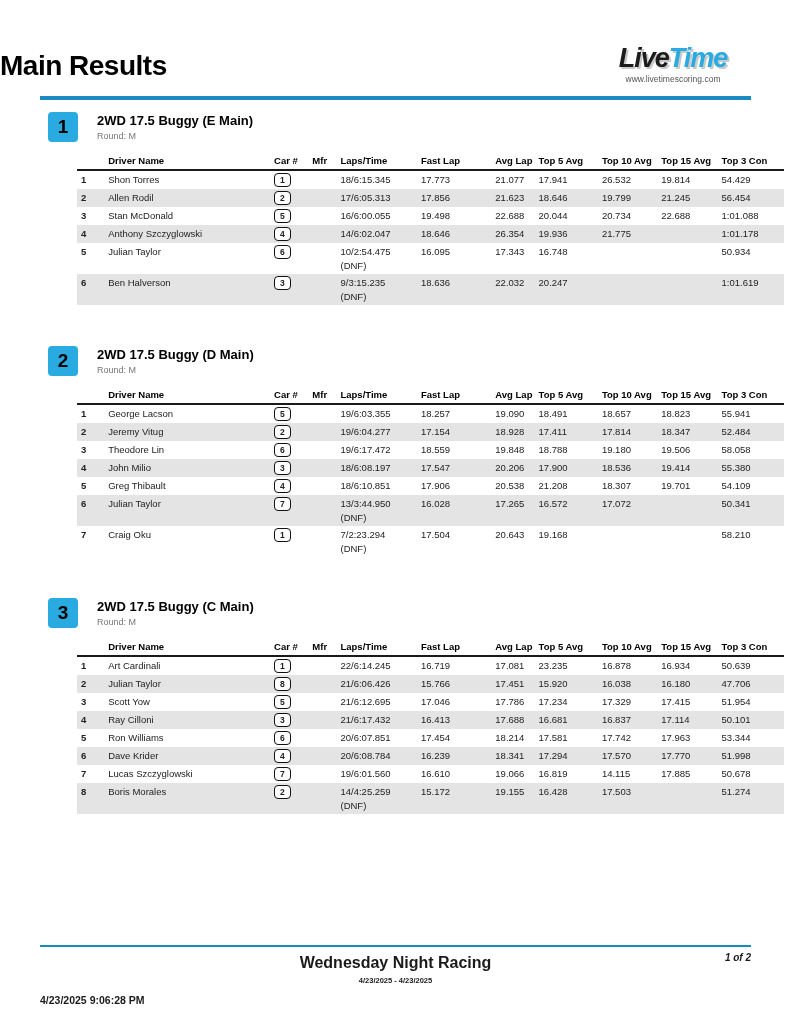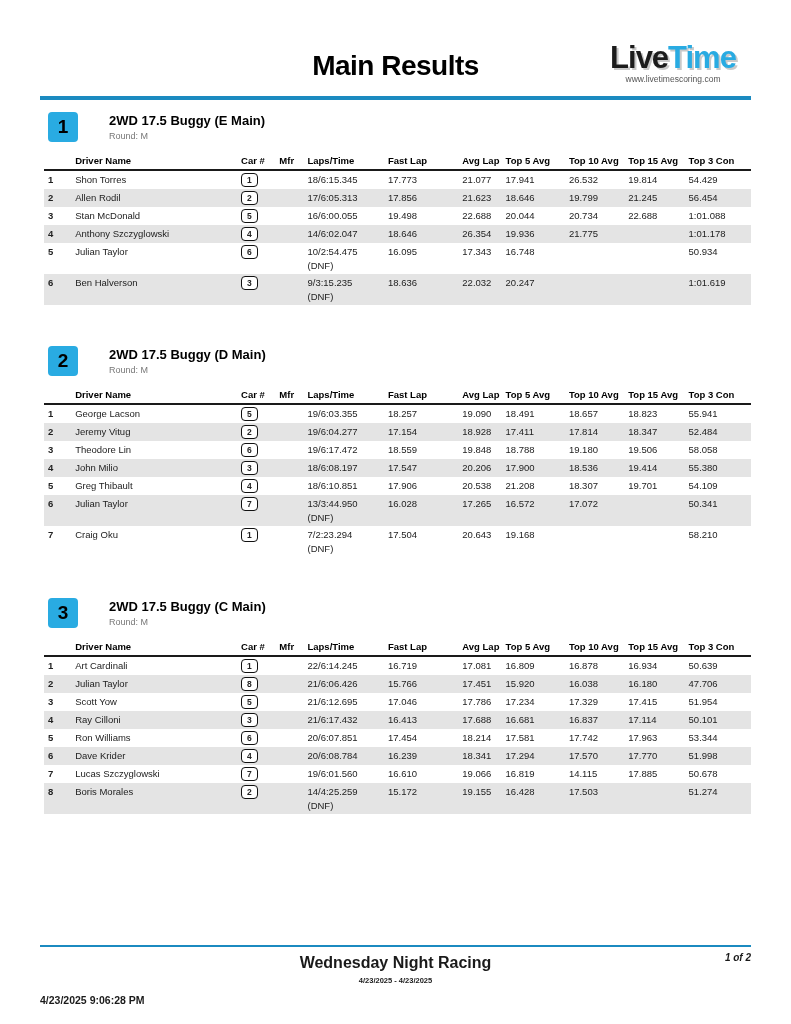--- a/index.html
+++ b/index.html
@@ -4,47 +4,47 @@
 <style>
   * { margin:0; padding:0; box-sizing:border-box; }
   html,body { background:#888; }
   body { font-family:"Liberation Sans", sans-serif; }
   .page {
     position:relative; width:791px; height:1024px; background:#fff;
     margin:0 auto; overflow:hidden; color:#1a1a1a;
   }
   
   .page-title {
-    position:absolute; top:50px; left:0; right:0; text-align:center;
+    position:absolute; top:50px; left:0; right:0; 
     font-size:28px; font-weight:bold; letter-spacing:-0.5px; color:#000;
   }
   .logo-block { position:absolute; top:44px; right:38px; width:160px; text-align:center; }
   .logo-text {
-    font-size:31px; font-weight:bold; letter-spacing:-1px;
+    font-size:27px; font-weight:bold; font-style:italic; letter-spacing:-1px;
     text-shadow:2px 2px 0 #c9c9c9; line-height:28px; white-space:nowrap;
   }
   .logo-live { color:#1c1c1c; }
   .logo-time { color:var(--accent,#29abe2); }
   .logo-url { font-size:8.5px; color:#555; margin-top:2px; }
   .top-rule { position:absolute; top:96px; left:40px; right:40px; height:4px; background:var(--rule,#1b8ac0); }
 
   
   .sections { position:absolute; top:112px; left:44px; width:707px; }
   .section { margin-bottom:41px; }
   .section-head { display:flex; align-items:flex-start; margin-bottom:11px; margin-left:4px; }
   .sec-badge {
     width:30px; height:30px; background:var(--accent,#29abe2); border-radius:4px;
     display:flex; align-items:center; justify-content:center;
     font-size:19px; font-weight:bold; color:#000; flex:0 0 auto;
   }
-  .sec-meta { margin-left:31px; padding-top:1px; }
+  .sec-meta { margin-left:19px; padding-top:1px; }
   .sec-title { font-size:13px; font-weight:bold; color:#000; }
   .sec-round { font-size:9px; color:#777; margin-top:3px; }
 
-  table { border-collapse:collapse; table-layout:fixed; width:707px; }
+  table { border-collapse:collapse; table-layout:fixed; width:707px;margin-left:33px; }
   th {
     text-align:left; font-size:9.5px; font-weight:bold; color:#000;
     padding:2px 2px 3px 0; border-bottom:2px solid #1a1a1a; white-space:nowrap;
   }
   td { font-size:9.5px; color:#222; padding:2.5px 2px 2.5px 0; vertical-align:top; line-height:12px; white-space:nowrap; }
   tr.alt { background:#e4e4e4; }
   td.pos { font-weight:bold; padding-left:4px; }
   th.pos { padding-left:4px; }
   .car-badge {
     display:inline-block; border:1.5px solid #111; border-radius:4px; background:#fff;
@@ -369,21 +369,21 @@
           </thead>
           <tbody>
             <tr>
               <td class="pos">1</td>
               <td>Art Cardinali</td>
               <td><span class="car-badge">1</span></td>
               <td></td>
               <td><span>22/6:14.245</span></td>
               <td>16.719</td>
               <td>17.081</td>
-              <td>16.809</td>
+              <td>23.235</td>
               <td>16.878</td>
               <td>16.934</td>
               <td>50.639</td>
             </tr>
             <tr class="alt">
               <td class="pos">2</td>
               <td>Julian Taylor</td>
               <td><span class="car-badge">8</span></td>
               <td></td>
               <td><span>21/6:06.426</span></td>

